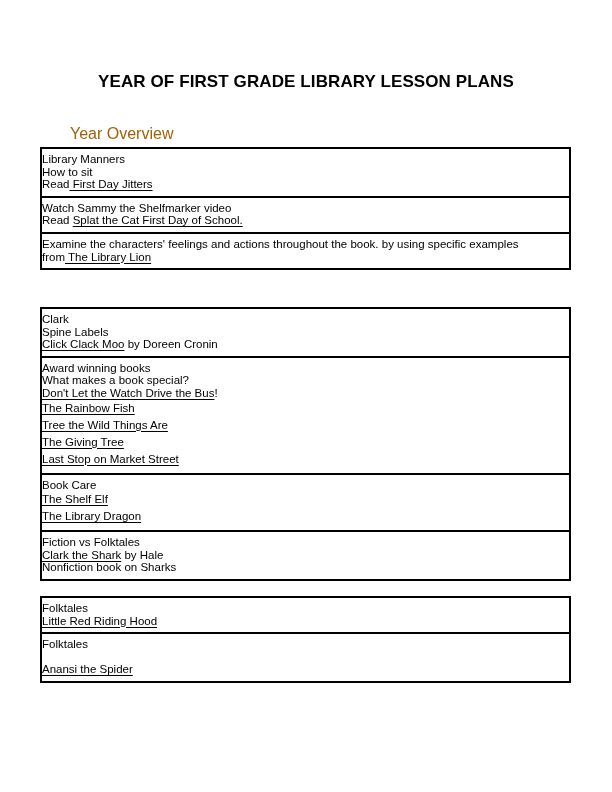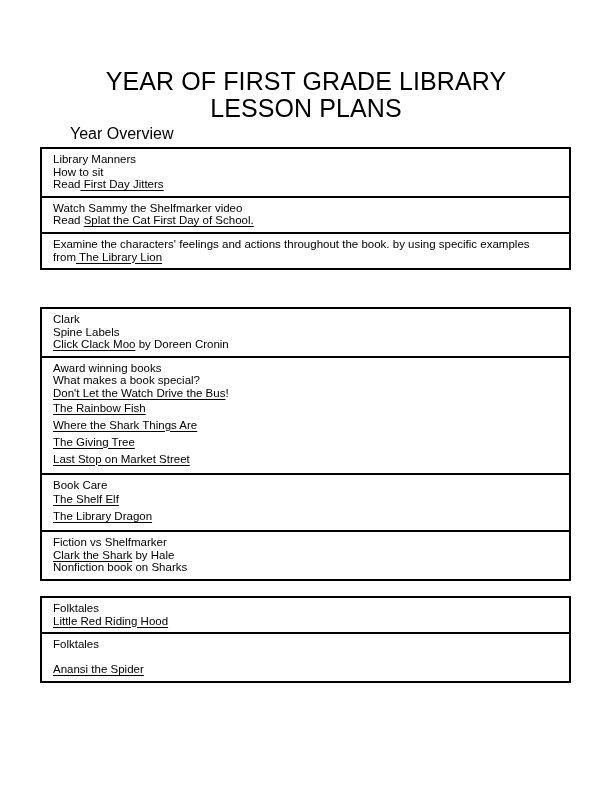--- a/index.html
+++ b/index.html
@@ -26,55 +26,55 @@
     background: #ffffff;
   }
 
   
   .doc-title {
     position: absolute;
     left: 70px;
     top: 68px;
     width: 472px;
     text-align: center;
-    font-size: 25px;
+    font-size: 17px;
     line-height: 27px;
     letter-spacing: 0.1px;
-    font-weight: 400;
+    font-weight: 700;
     color: #000;
   }
 
   .section-heading {
     position: absolute;
     left: 70px;
     top: 124px;
     font-size: 16px;
     line-height: 19px;
     font-weight: 400;
-    color: #000000;
+    color: #a16207;
   }
 
   
   .tbl {
     position: absolute;
     left: 40px;
     width: 531px;
     border: 2px solid #000;
     border-collapse: collapse;
     box-sizing: border-box;
     background: #fff;
   }
   .tbl-1 { top: 147px; }
   .tbl-2 { top: 307px; }
   .tbl-3 { top: 596px; }
 
   .row {
     border-bottom: 2px solid #000;
     box-sizing: border-box;
-    padding: 4px 6px 5px 11px;
+    padding: 4px 6px 5px 0;
   }
   .row:last-child { border-bottom: none; }
 
   .line {
     font-size: 11.5px;
     line-height: 12.6px;
     white-space: nowrap;
     color: #000;
   }
   .line.spaced { line-height: 17px; }
@@ -118,31 +118,31 @@
       <div class="row">
         <div class="line">Clark</div>
         <div class="line">Spine Labels</div>
         <div class="line"><span class="u">Click Clack Moo</span><span> by Doreen Cronin</span></div>
       </div>
       <div class="row">
         <div class="line">Award winning books</div>
         <div class="line">What makes a book special?</div>
         <div class="line"><span class="u">Don't Let the Watch Drive the Bus</span><span>!</span></div>
         <div class="line spaced"><span class="u">The Rainbow Fish</span></div>
-        <div class="line spaced"><span class="u">Where the Shark Things Are</span></div>
+        <div class="line spaced"><span class="u">Tree the Wild Things Are</span></div>
         <div class="line spaced"><span class="u">The Giving Tree</span></div>
         <div class="line spaced"><span class="u">Last Stop on Market Street</span></div>
       </div>
       <div class="row">
         <div class="line">Book Care</div>
         <div class="line spaced"><span class="u">The Shelf Elf</span></div>
         <div class="line spaced"><span class="u">The Library Dragon</span></div>
       </div>
       <div class="row">
-        <div class="line">Fiction vs Shelfmarker</div>
+        <div class="line">Fiction vs Folktales</div>
         <div class="line"><span class="u">Clark the Shark</span><span> by Hale</span></div>
         <div class="line">Nonfiction book on Sharks</div>
       </div>
     </div>
   <div class="tbl tbl-3">
       <div class="row">
         <div class="line">Folktales</div>
         <div class="line"><span class="u">Little Red Riding Hood</span></div>
       </div>
       <div class="row">

